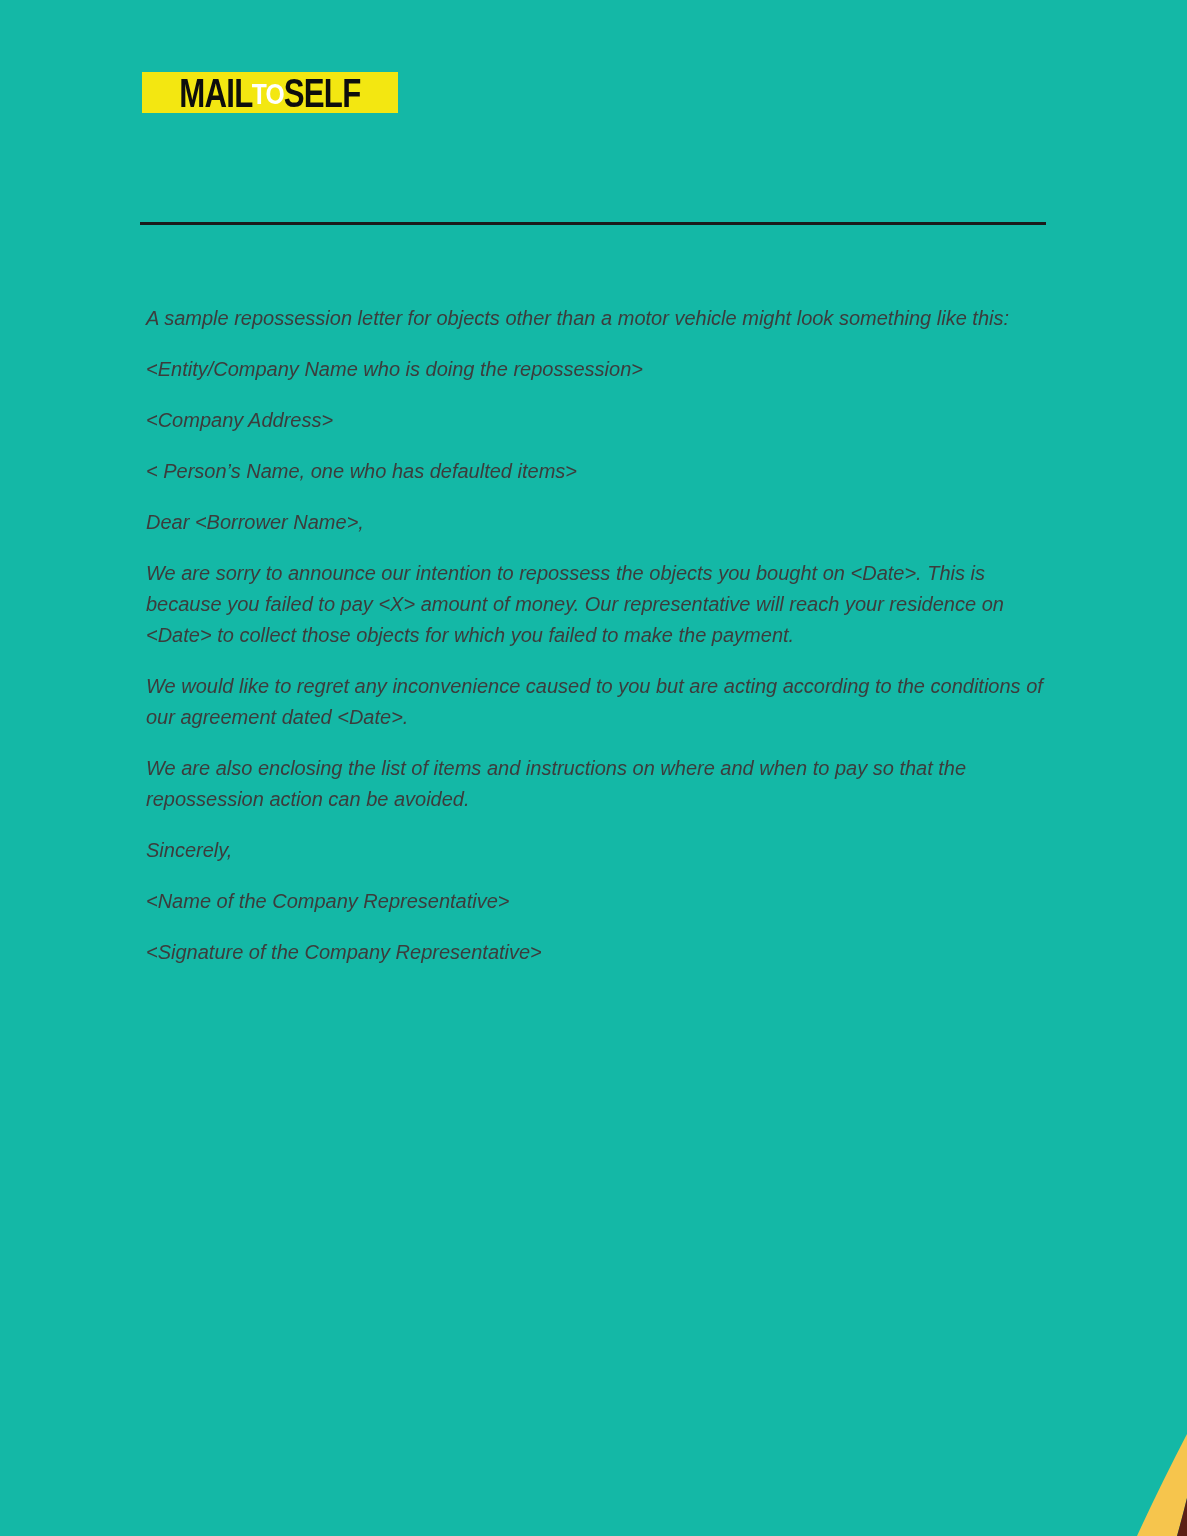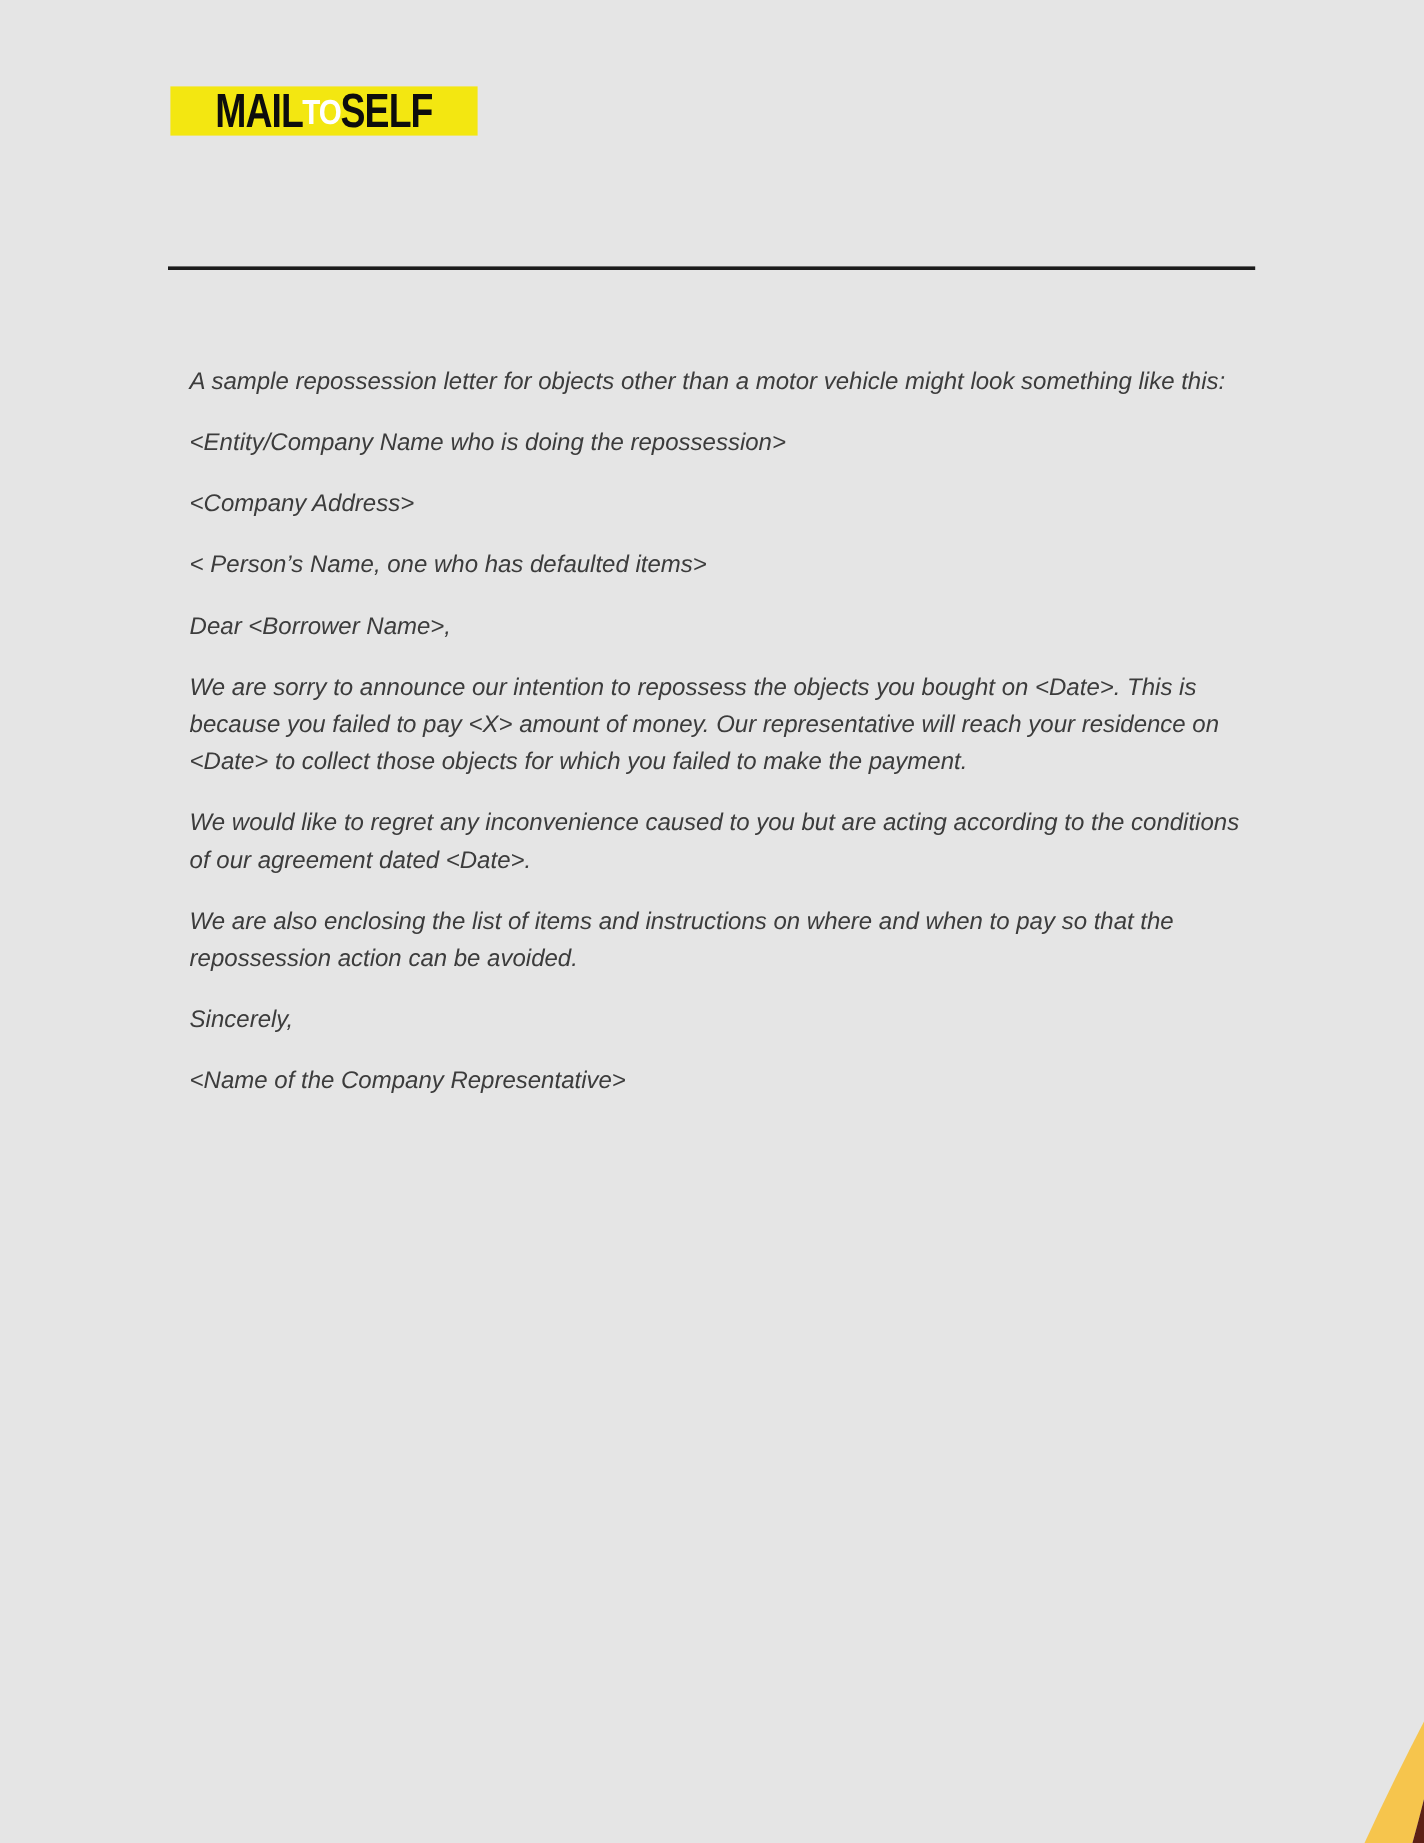--- a/index.html
+++ b/index.html
@@ -8,21 +8,21 @@
     --rule: #1b1b1b;
     --ribbon-yellow: #f6c54d;
     --ribbon-maroon: #5c2015;
   }
   * { margin: 0; padding: 0; box-sizing: border-box; }
   html, body { background: #ffffff; }
   .page {
     position: relative;
     width: 1187px;
     height: 1536px;
-    background: #e5e5e5;
+    background: #14b8a6;
     overflow: hidden;
     font-family: "Liberation Sans", sans-serif;
   }
   
   .logo {
     position: absolute;
     left: 142px;
     top: 72px;
     width: 256px;
     height: 41px;
@@ -68,21 +68,21 @@
   .letter {
     position: absolute;
     left: 142px;
     top: 303px;
     width: 905px;
     font-style: italic;
     font-size: 20px;
     line-height: 31px;
     color: var(--ink, #3c3c3c);
   }
-  .letter .para { margin: 0 0 20px 16px; }
+  .letter .para { margin: 0 0 20px 4px; }
   
   .corner-ribbon {
     position: absolute;
     right: 0;
     bottom: 0;
     width: 60px;
     height: 140px;
     display: block;
   }
 </style>
@@ -103,20 +103,21 @@
       <p class="para">A sample repossession letter for objects other than a motor vehicle might look something like this:</p>
       <p class="para">&lt;Entity/Company Name who is doing the repossession&gt;</p>
       <p class="para">&lt;Company Address&gt;</p>
       <p class="para">&lt; Person’s Name, one who has defaulted items&gt;</p>
       <p class="para">Dear &lt;Borrower Name&gt;,</p>
       <p class="para">We are sorry to announce our intention to repossess the objects you bought on &lt;Date&gt;. This is because you failed to pay &lt;X&gt; amount of money. Our representative will reach your residence on &lt;Date&gt; to collect those objects for which you failed to make the payment.</p>
       <p class="para">We would like to regret any inconvenience caused to you but are acting according to the conditions of our agreement dated &lt;Date&gt;.</p>
       <p class="para">We are also enclosing the list of items and instructions on where and when to pay so that the repossession action can be avoided.</p>
       <p class="para">Sincerely,</p>
       <p class="para">&lt;Name of the Company Representative&gt;</p>
+      <p class="para">&lt;Signature of the Company Representative&gt;</p>
     </div>
 
   <svg class="corner-ribbon" viewBox="0 0 60 140" preserveAspectRatio="none" aria-hidden="true">
     <path d="M60,38 Q32,92 10,140 L50,140 Q56,119 60,102 Z" fill="var(--ribbon-yellow, #F6C54D)"></path>
     <path d="M60,102 Q55,122 50,140 L60,140 Z" fill="var(--ribbon-maroon, #5C2015)"></path>
   </svg>
 
 </div>
 
 </body></html>

